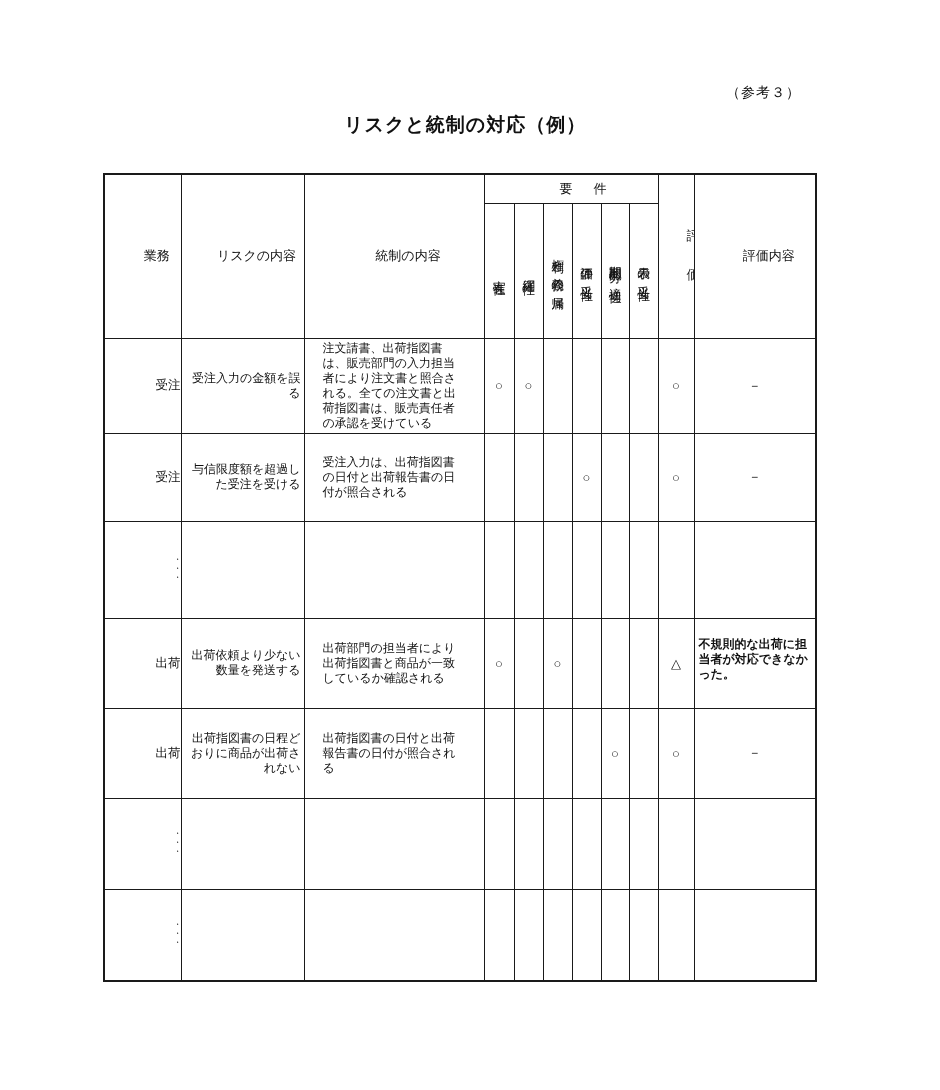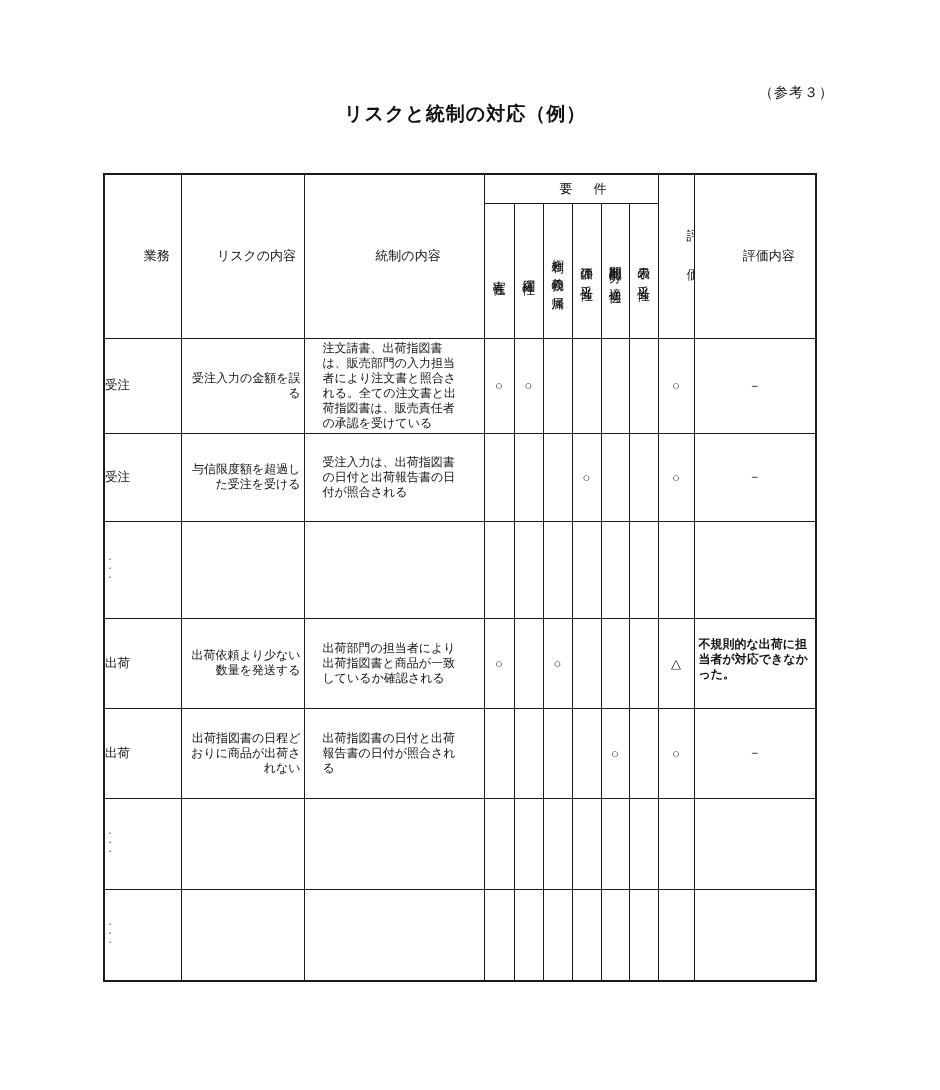--- a/index.html
+++ b/index.html
@@ -1,40 +1,40 @@
 <!DOCTYPE html>
 <html><head>
 <meta charset="utf-8">
 <style>
   * { margin:0; padding:0; box-sizing:border-box; }
   body { background:#e9e9e9; font-family:"Liberation Sans", sans-serif; }
   .page { position:relative; width:940px; height:1090px; background:#ffffff; color:#111; overflow:hidden; }
 
-  .ref-note { position:absolute; left:726px; top:84px; font-size:14px; letter-spacing:1px;margin-left:33px; }
-  .title { position:absolute; left:344px; top:101px; font-size:19px; font-weight:bold; letter-spacing:1px; }
+  .ref-note { position:absolute; left:726px; top:84px; font-size:14px; letter-spacing:1px; }
+  .title { position:absolute; left:344px; top:112px; font-size:19px; font-weight:bold; letter-spacing:1px; }
 
   table.risk-table { position:absolute; left:103px; top:173px; width:712px;
     border-collapse:collapse; table-layout:fixed; border:2px solid #1a1a1a; }
   td { border:1px solid #1a1a1a; vertical-align:middle; font-size:12px; overflow:hidden; }
 
   
   .hr1 { height:29px; }
   .hr2 { height:135px; }
   .hcell { text-align:center; font-size:13px;padding-left:28px; }
   .yoken { letter-spacing:4px; }
   .vcell { text-align:center; }
   .vtext { writing-mode:vertical-rl; text-orientation:upright; display:inline-block; }
   .crit { font-size:12.5px; letter-spacing:1.5px; line-height:1; }
   .hyoka-v { font-size:13px; letter-spacing:40px; line-height:1; padding-top:6px; }
 
   
   .r0{height:95px} .r1{height:88px} .r2{height:97px} .r3{height:90px}
   .r4{height:90px} .r5{height:91px} .r6{height:92px}
 
-  td.gyomu { text-align:left; font-size:12.5px; }
+  td.gyomu { text-align:right; font-size:12.5px; }
   td.risk  { text-align:right; padding:2px 3px; line-height:15px; }
   td.ctrl  { text-align:left; padding:2px 18px; line-height:15px; }
   td.mark  { text-align:center; font-size:13px; }
   td.naiyo { text-align:center; font-size:13px; }
   td.naiyo-text { text-align:left; padding:3px 4px; line-height:15px; vertical-align:top; padding-top:18px;font-weight:bold; }
   .dots { font-size:8px; letter-spacing:9px; line-height:1; }
 
   col.c-gyomu{width:77px} col.c-risk{width:123px} col.c-ctrl{width:180px}
   col.c-k0{width:30px} col.c-k1{width:29px} col.c-k2{width:29px}
   col.c-k3{width:29px} col.c-k4{width:28px} col.c-k5{width:29px}

